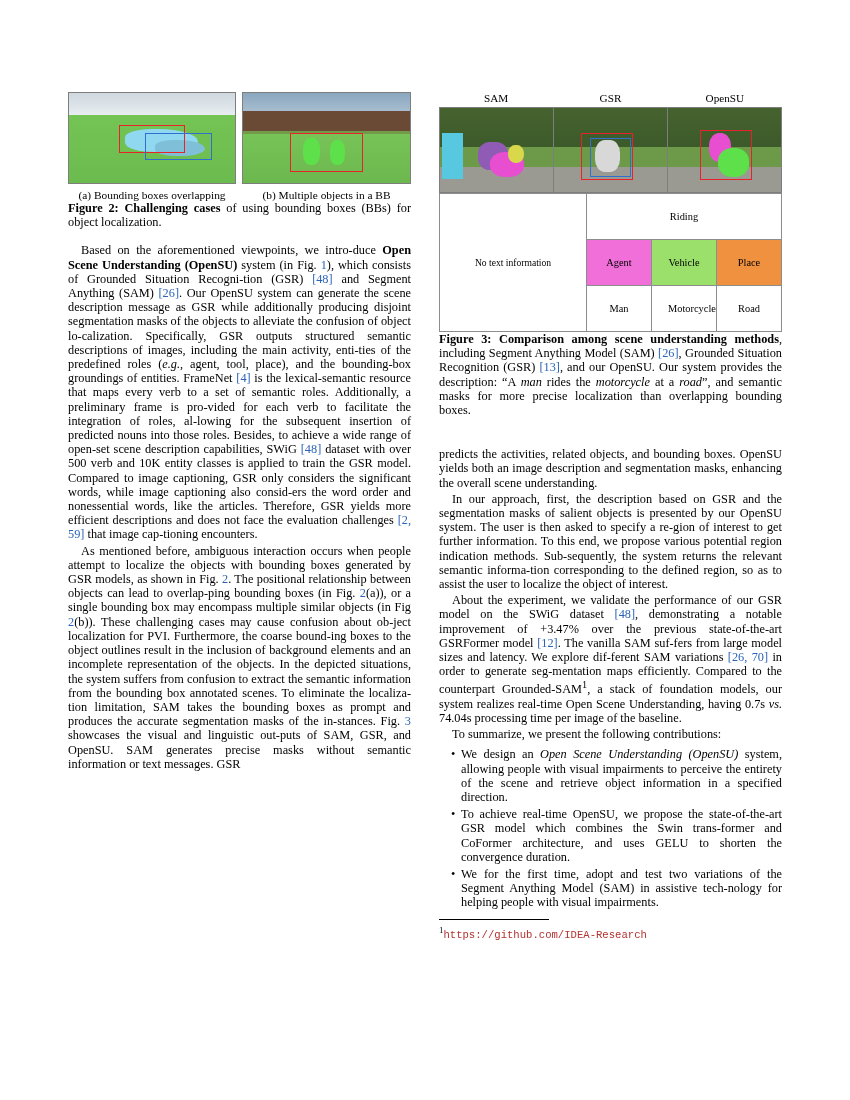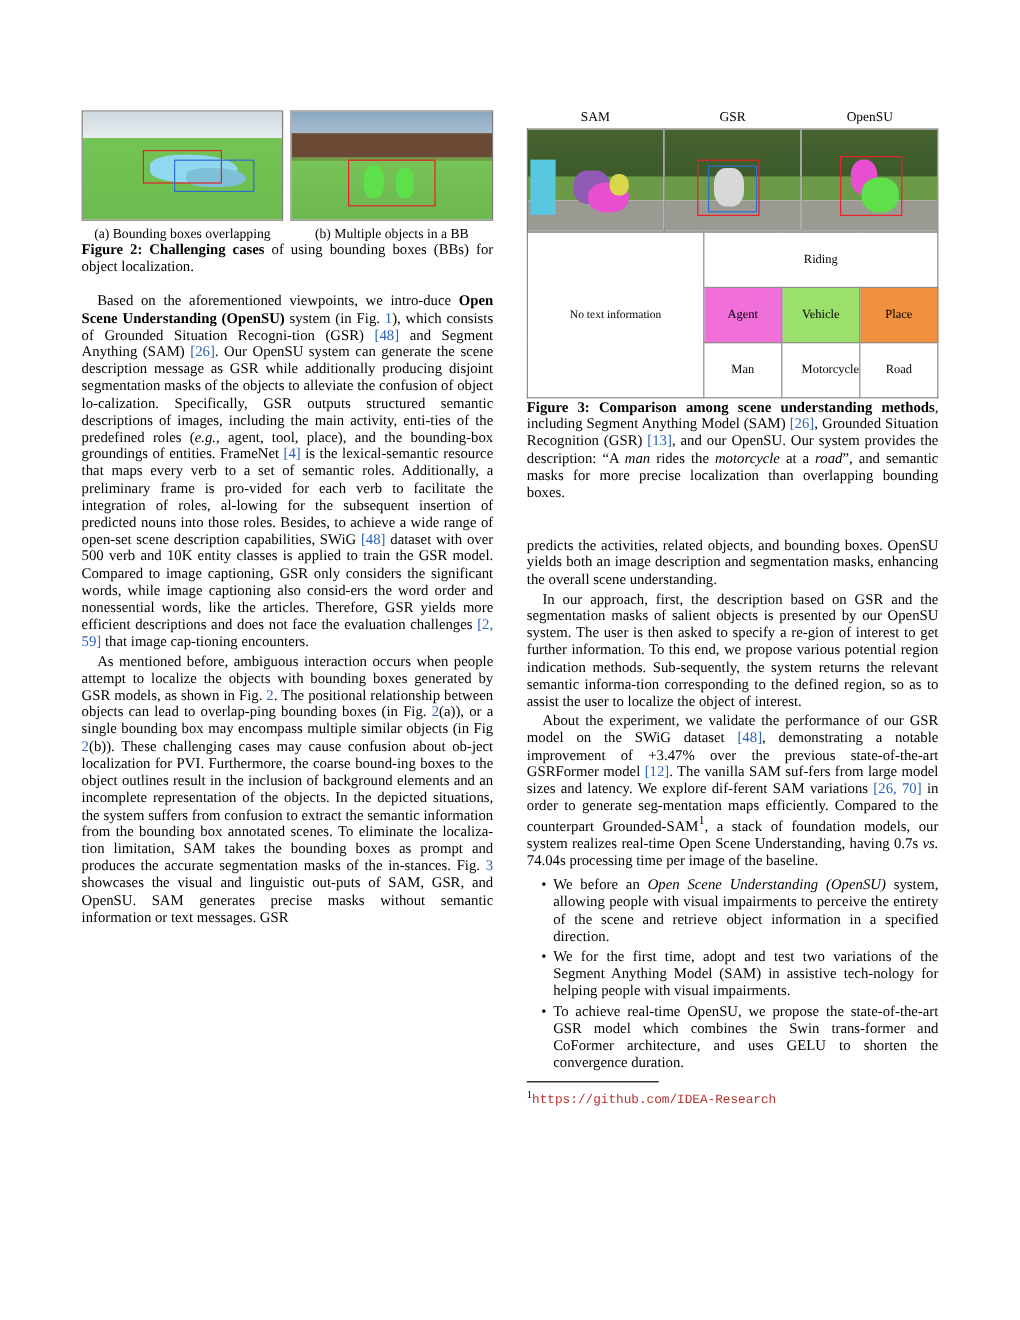--- a/index.html
+++ b/index.html
@@ -326,25 +326,26 @@
           <span class="bold">Comparison among scene understanding methods</span><span>, including Segment Anything Model (SAM) </span><span class="cite">[26]</span><span>, Grounded Situation Recognition (GSR) </span><span class="cite">[13]</span><span>, and our OpenSU. Our system provides the description: “A </span><span class="ital">man</span><span> rides the </span><span class="ital">motorcycle</span><span> at a </span><span class="ital">road</span><span>”, and semantic masks for more precise localization than overlapping bounding boxes.</span>
         </div>
       </div>
 
       <p style="margin-top:30px;">predicts the activities, related objects, and bounding boxes. OpenSU yields both an image description and segmentation masks, enhancing the overall scene understanding.</p>
 
       <p class="indent">In our approach, first, the description based on GSR and the segmentation masks of salient objects is presented by our OpenSU system. The user is then asked to specify a re-gion of interest to get further information. To this end, we propose various potential region indication methods. Sub-sequently, the system returns the relevant semantic informa-tion corresponding to the defined region, so as to assist the user to localize the object of interest.</p>
 
       <p class="indent"><span>About the experiment, we validate the performance of our GSR model on the SWiG dataset </span><span class="cite">[48]</span><span>, demonstrating a notable improvement of +3.47% over the previous state-of-the-art GSRFormer model </span><span class="cite">[12]</span><span>. The vanilla SAM suf-fers from large model sizes and latency. We explore dif-ferent SAM variations </span><span class="cite">[26, 70]</span><span> in order to generate seg-mentation maps efficiently. Compared to the counterpart Grounded-SAM</span><sup>1</sup><span>, a stack of foundation models, our system realizes real-time Open Scene Understanding, having 0.7s </span><span class="ital">vs.</span><span> 74.04s processing time per image of the baseline.</span></p>
 
+      <p class="indent">To summarize, we present the following contributions:</p>
 
       <ul class="bullets">
-        <li><span>We before an </span><span class="ital">Open Scene Understanding (OpenSU)</span><span> system, allowing people with visual impairments to perceive the entirety of the scene and retrieve object information in a specified direction.</span></li>
+        <li><span>We design an </span><span class="ital">Open Scene Understanding (OpenSU)</span><span> system, allowing people with visual impairments to perceive the entirety of the scene and retrieve object information in a specified direction.</span></li>
+        <li><span>To achieve real-time OpenSU, we propose the state-of-the-art GSR model which combines the Swin trans-former and CoFormer architecture, and uses GELU to shorten the convergence duration.</span></li>
         <li><span>We for the first time, adopt and test two variations of the Segment Anything Model (SAM) in assistive tech-nology for helping people with visual impairments.</span></li>
-        <li><span>To achieve real-time OpenSU, we propose the state-of-the-art GSR model which combines the Swin trans-former and CoFormer architecture, and uses GELU to shorten the convergence duration.</span></li>
       </ul>
 
       <div class="footnote-rule"></div>
       <div class="footnote"><sup>1</sup><span>https://github.com/IDEA-Research</span></div>
 
     </div>
   </div>
 </div>
 
 </body></html>

